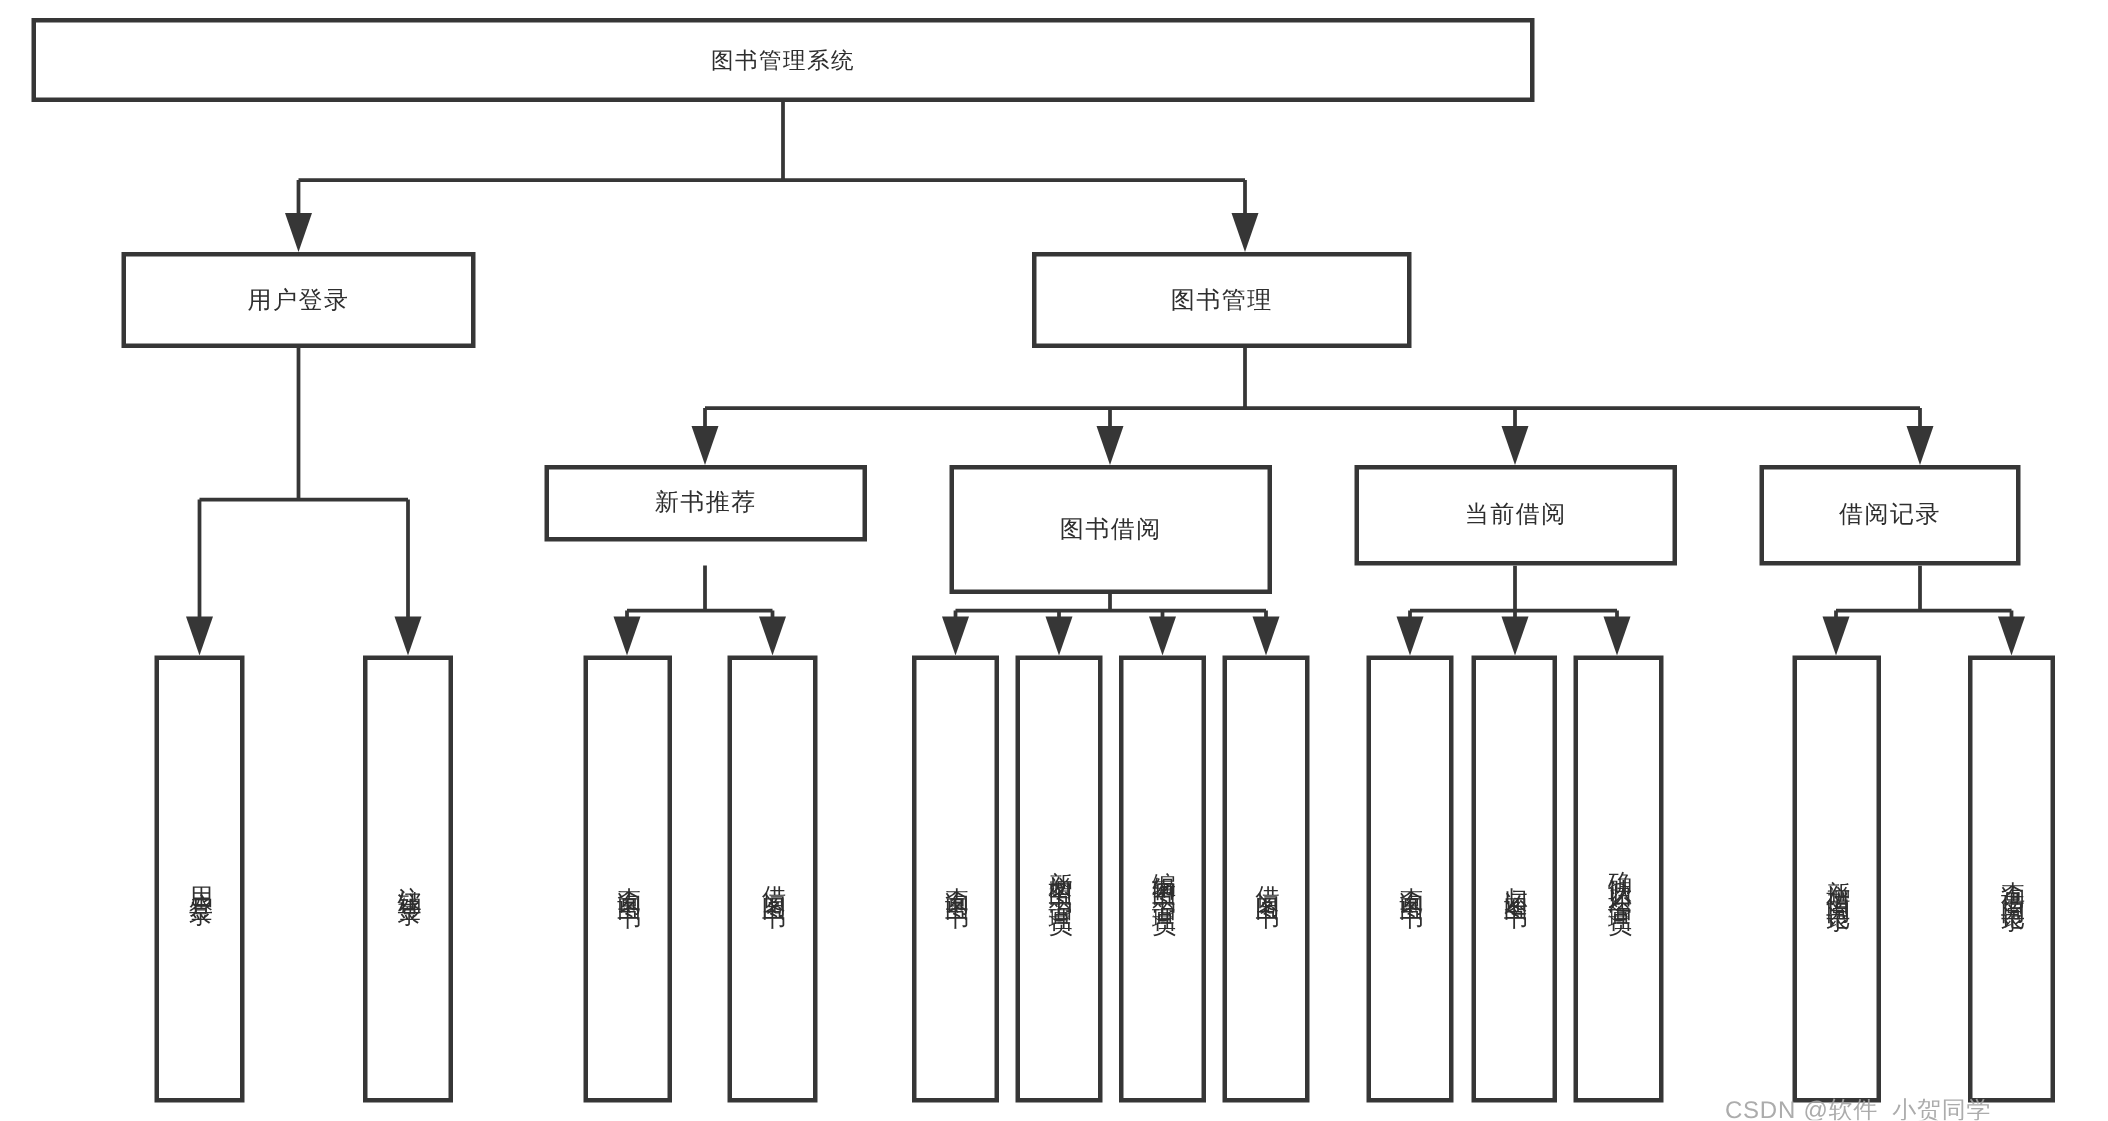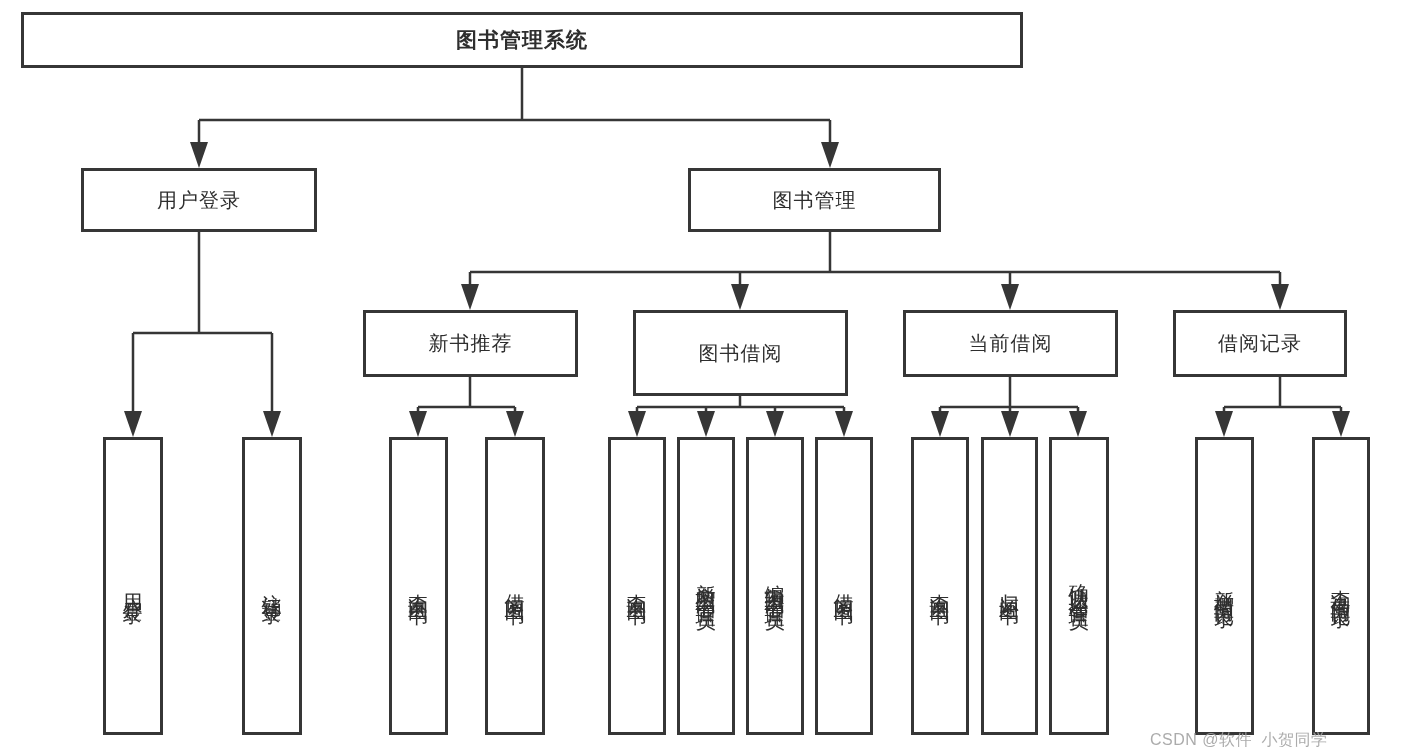--- a/index.html
+++ b/index.html
@@ -19,25 +19,25 @@
     font-family:"Liberation Sans", sans-serif;
     color:var(--text);
   }
   #connectors{position:absolute;left:0;top:0;width:1405px;height:747px;}
   .node{
     position:absolute;
     box-sizing:border-box;
     background:var(--box_fill);
     border:3px solid var(--box_border);
     display:flex;align-items:center;justify-content:center;
-    font-size:20px;
+    font-size:16px;
     letter-spacing:1px;
     z-index:2;
   }
-  .node.root{font-size:21px;font-weight:bold;}
+  .node.root{font-size:15px;}
   .node.v span{
     writing-mode:vertical-rl;
     text-orientation:mixed;
     letter-spacing:4px;
     line-height:1;
     white-space:nowrap;
   }
   #watermark{
     position:absolute;
     left:1150px;top:730px;
@@ -91,21 +91,21 @@
     <span>图书管理系统</span>
   </div>
 
   <div class="node" style="left:81px;top:168px;width:236px;height:64px">
     <span>用户登录</span>
   </div>
   <div class="node" style="left:688px;top:168px;width:253px;height:64px">
     <span>图书管理</span>
   </div>
 
-  <div class="node" style="left:363px;top:310px;width:215px;height:67px">
+  <div class="node" style="left:363px;top:310px;width:215px;height:51px">
     <span>新书推荐</span>
   </div>
   <div class="node" style="left:633px;top:310px;width:215px;height:86px">
     <span>图书借阅</span>
   </div>
   <div class="node" style="left:903px;top:310px;width:215px;height:67px">
     <span>当前借阅</span>
   </div>
   <div class="node" style="left:1173px;top:310px;width:174px;height:67px">
     <span>借阅记录</span>

